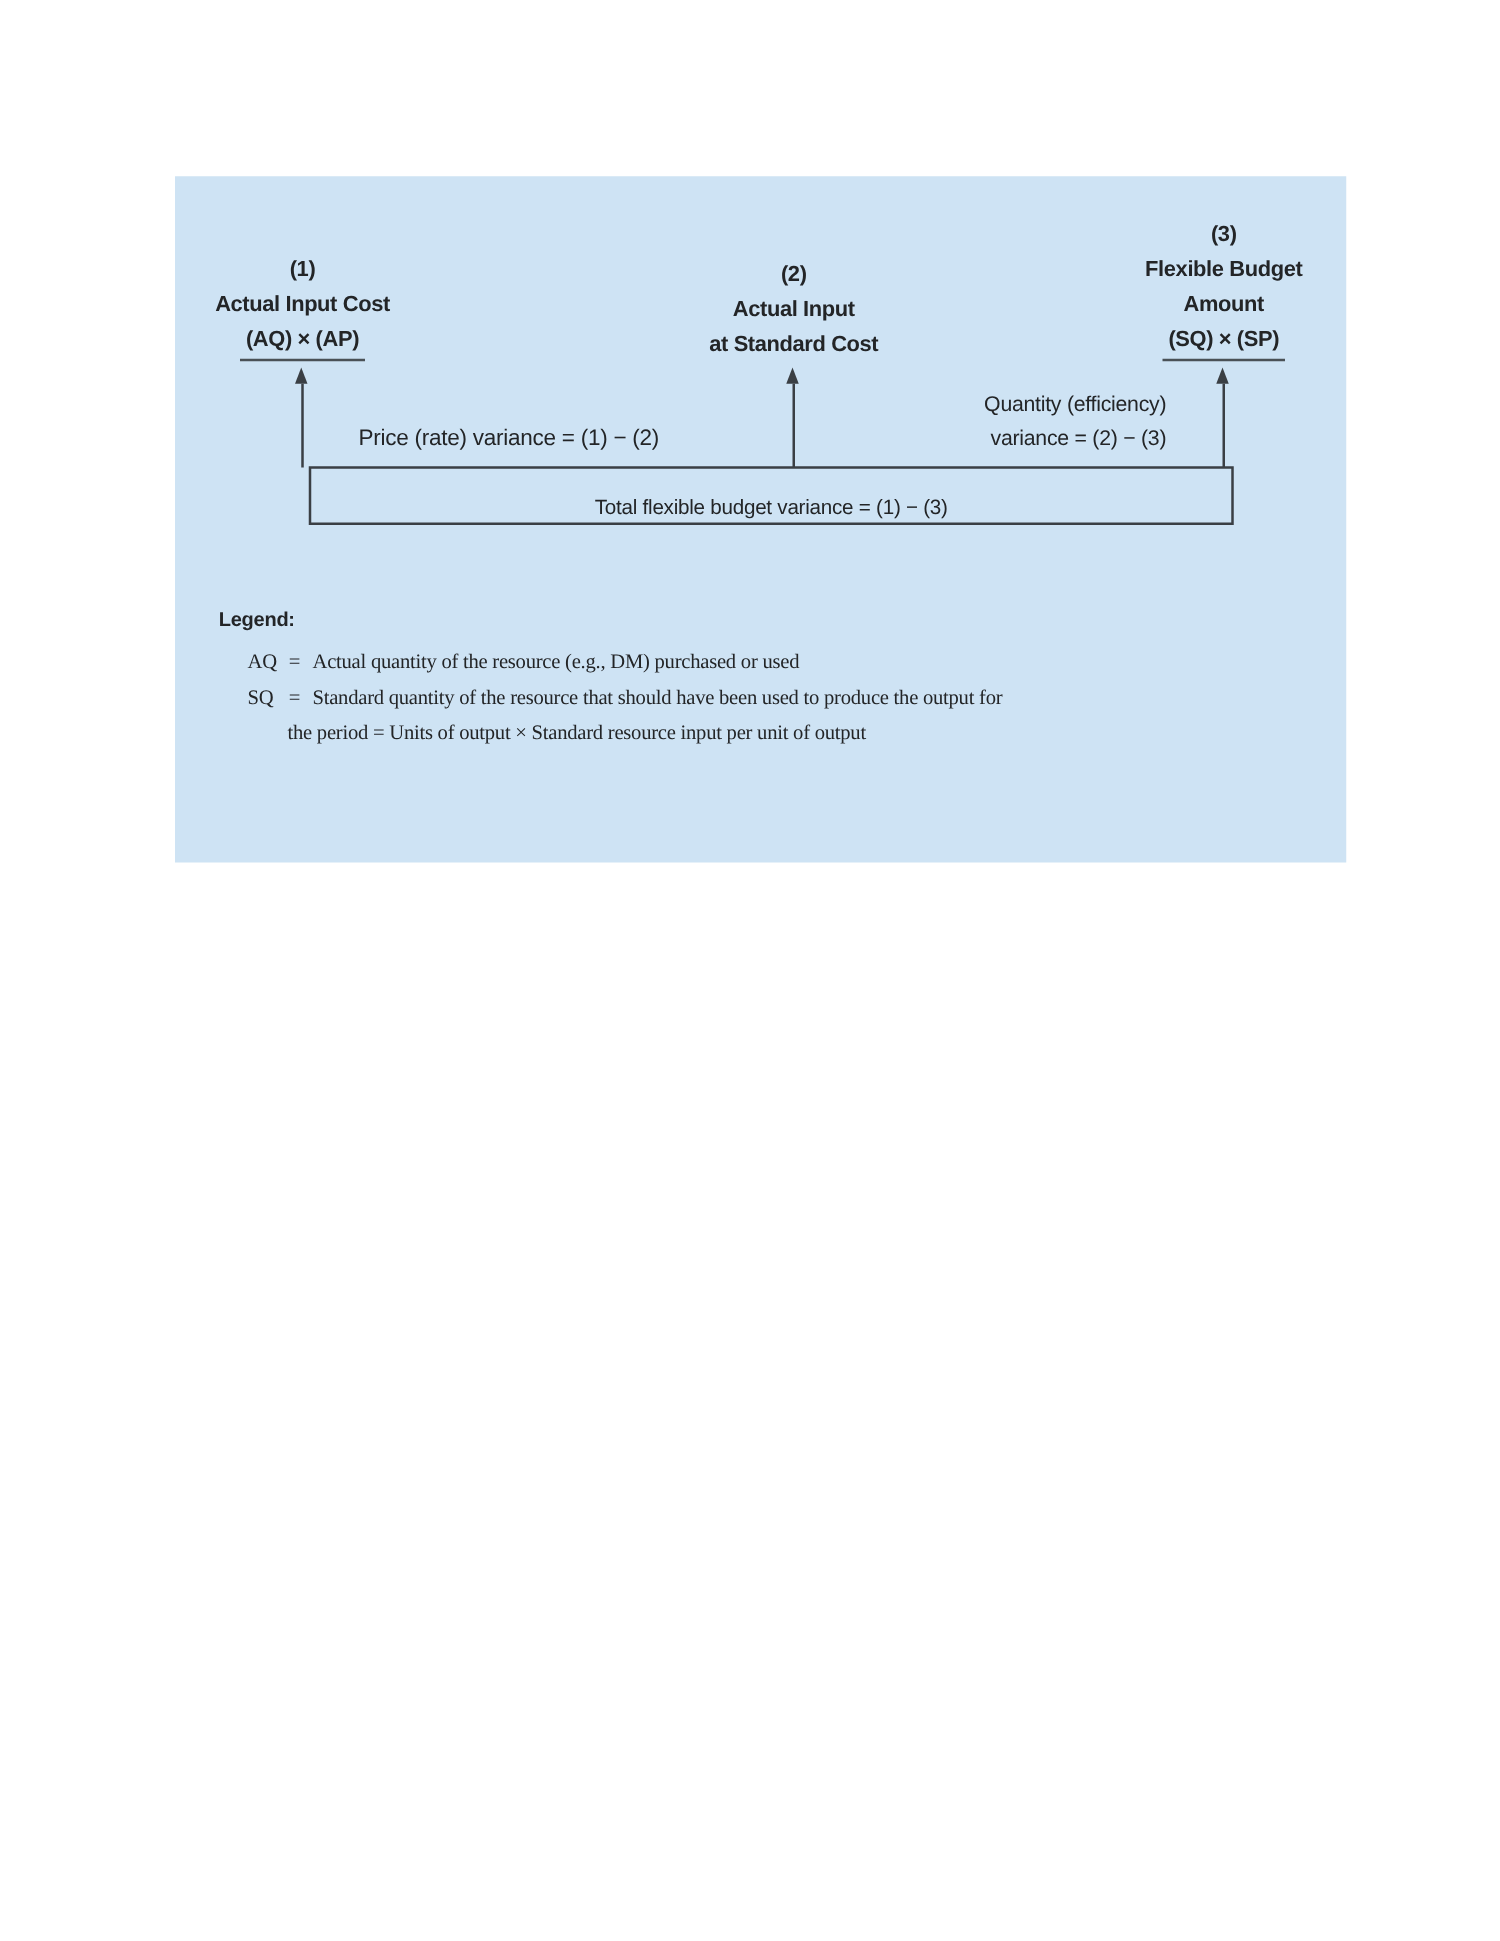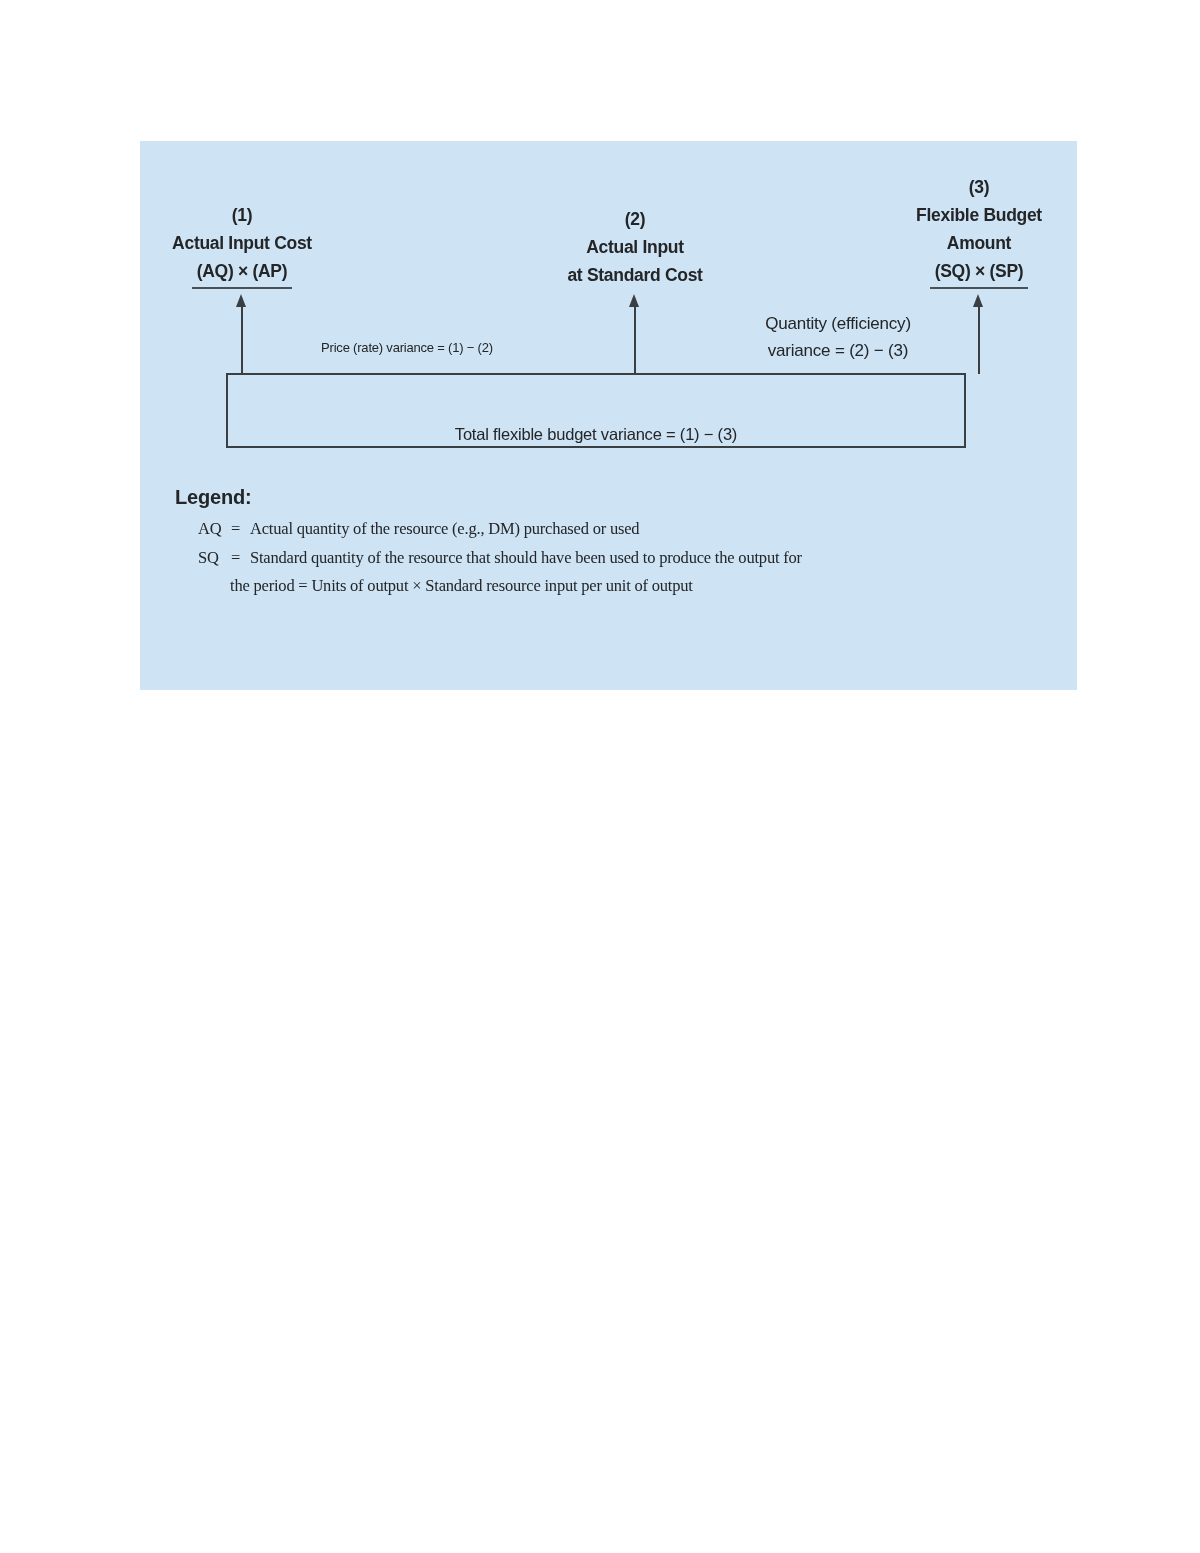--- a/index.html
+++ b/index.html
@@ -65,59 +65,59 @@
   }
   .ahead.a1{left:96px;}
   .ahead.a2{left:489px;}
   .ahead.a3{left:833px;}
   
   .price-label{
     position:absolute;
     left:127px; top:199px;
     width:280px;
     text-align:center;
-    font-size:13px;
+    font-size:18px;
     letter-spacing:-0.2px;
     white-space:nowrap;
   }
   .qty-label{
     position:absolute;
     left:603px; top:169px;
     width:190px;
-    text-align:center;
+    text-align:right;
     font-size:17px;
     line-height:27px;
     letter-spacing:-0.2px;
     white-space:nowrap;
   }
   
   .total-rect{
     position:absolute;
-    left:86px; top:232px;
-    width:740px; height:75px;
+    left:107px; top:232px;
+    width:740px; height:47px;
     border:2px solid var(--line);
     box-sizing:border-box;
   }
   .total-label{
     position:absolute;
     left:0; right:0; bottom:2px;
     text-align:center;
     font-size:16.5px;
     letter-spacing:-0.2px;
   }
   
   .legend{
     position:absolute;
     left:35px; top:345px;
     font-size:16.5px;
     letter-spacing:-0.2px;
   }
   .legend-title{
     font-weight:bold;
-    font-size:20px;
+    font-size:16px;
     line-height:22px;
     margin-bottom:7px;
   }
   .lg-rows{margin-left:23px;font-family:Liberation Serif, serif;}
   .lg-row{line-height:28.5px; white-space:nowrap;}
   .term{display:inline-block; width:33px;}
   .eq{display:inline-block; width:19px;}
   .lg-cont{margin-left:32px; line-height:28.5px; white-space:nowrap;}
 </style>
 </head>

